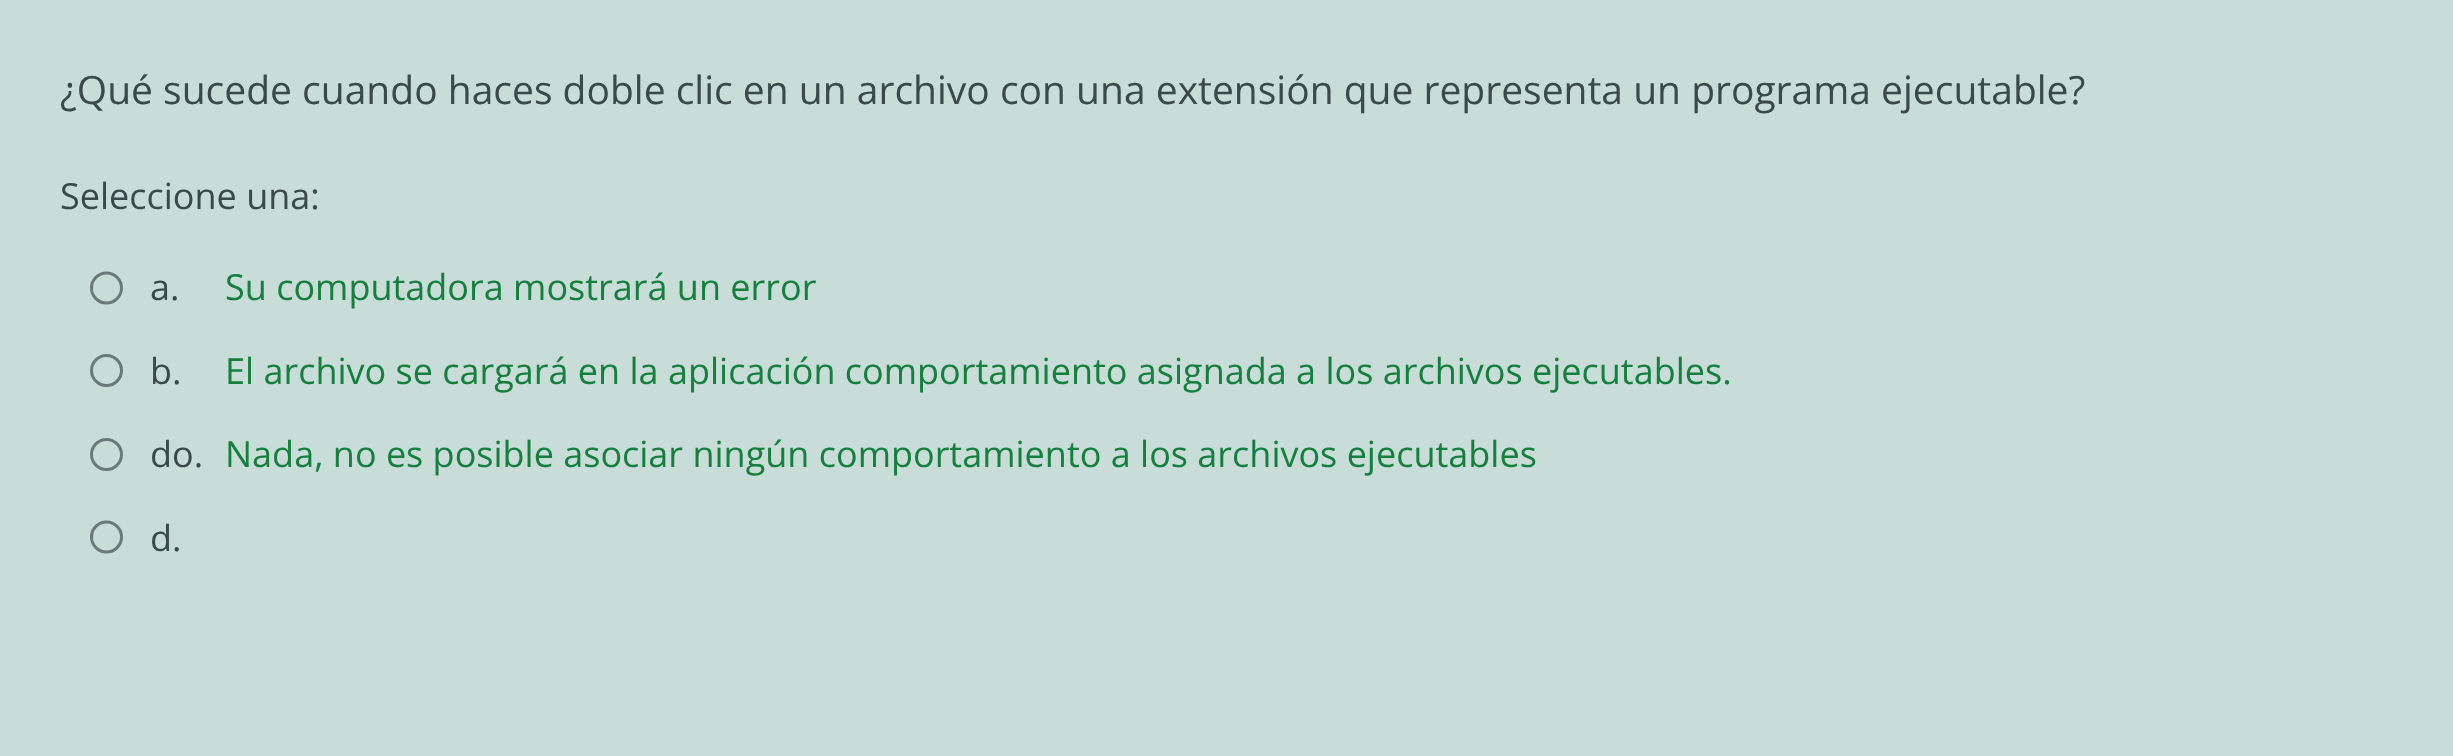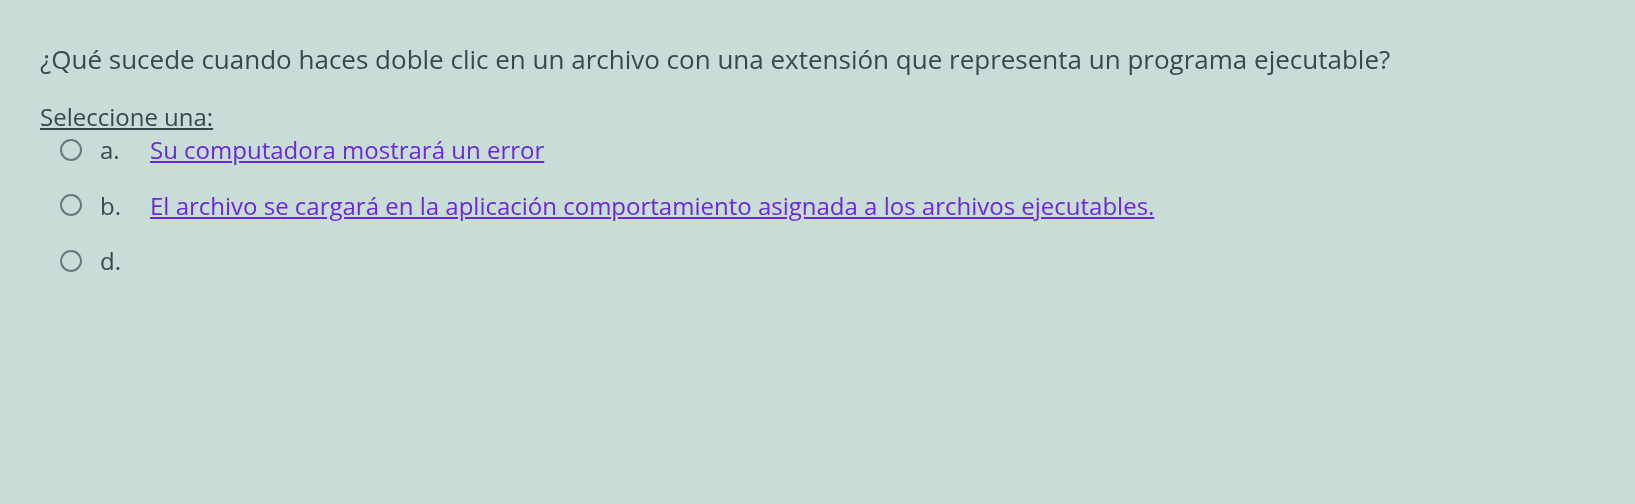--- a/index.html
+++ b/index.html
@@ -16,29 +16,29 @@
       overflow: hidden;
     }
     .question-container {
       background: #c8dcd8;
       padding: 40px 40px 30px 40px;
       color: #3a4a4a;
     }
     .question-text {
       font-size: 26px;
       line-height: 1.5;
-      margin-bottom: 21px;
+      margin-bottom: 35px;
       color: #3a4a4a;
       font-weight: 400;
     }
     .prompt-text {
       font-size: 24px;
+      margin-bottom: 28px;
       color: #3a4a4a;
       font-weight: 400;
-      text-decoration: underline;
     }
     .options {
       padding-left: 20px;
     }
     .option {
       display: flex;
       align-items: center;
       margin-bottom: 22px;
       cursor: pointer;
     }
@@ -52,23 +52,22 @@
       background: transparent;
     }
     .option-letter {
       font-size: 24px;
       margin-right: 14px;
       color: #3a4a4a;
       min-width: 36px;
     }
     .option-text {
       font-size: 24px;
-      color: #6d28d9;
+      color: #15803d;
       line-height: 1.4;
-      text-decoration: underline;
     }
   </style>
 </head>
 <body>
 
 <div class="question-container">
   <div class="question-text">¿Qué sucede cuando haces doble clic en un archivo con una extensión que representa un programa ejecutable?</div>
   <div class="prompt-text">Seleccione una:</div>
   <div class="options">
 
@@ -77,20 +76,25 @@
       <span class="option-letter">a.</span>
       <span class="option-text">Su computadora mostrará un error</span>
     </label>
 
     <label class="option">
       <span class="radio-circle"></span>
       <span class="option-letter">b.</span>
       <span class="option-text">El archivo se cargará en la aplicación comportamiento asignada a los archivos ejecutables.</span>
     </label>
 
+    <label class="option">
+      <span class="radio-circle"></span>
+      <span class="option-letter">do.</span>
+      <span class="option-text">Nada, no es posible asociar ningún comportamiento a los archivos ejecutables</span>
+    </label>
 
     <label class="option">
       <span class="radio-circle"></span>
       <span class="option-letter">d.</span>
     </label>
 
   </div>
 </div>
 
 </body></html>

